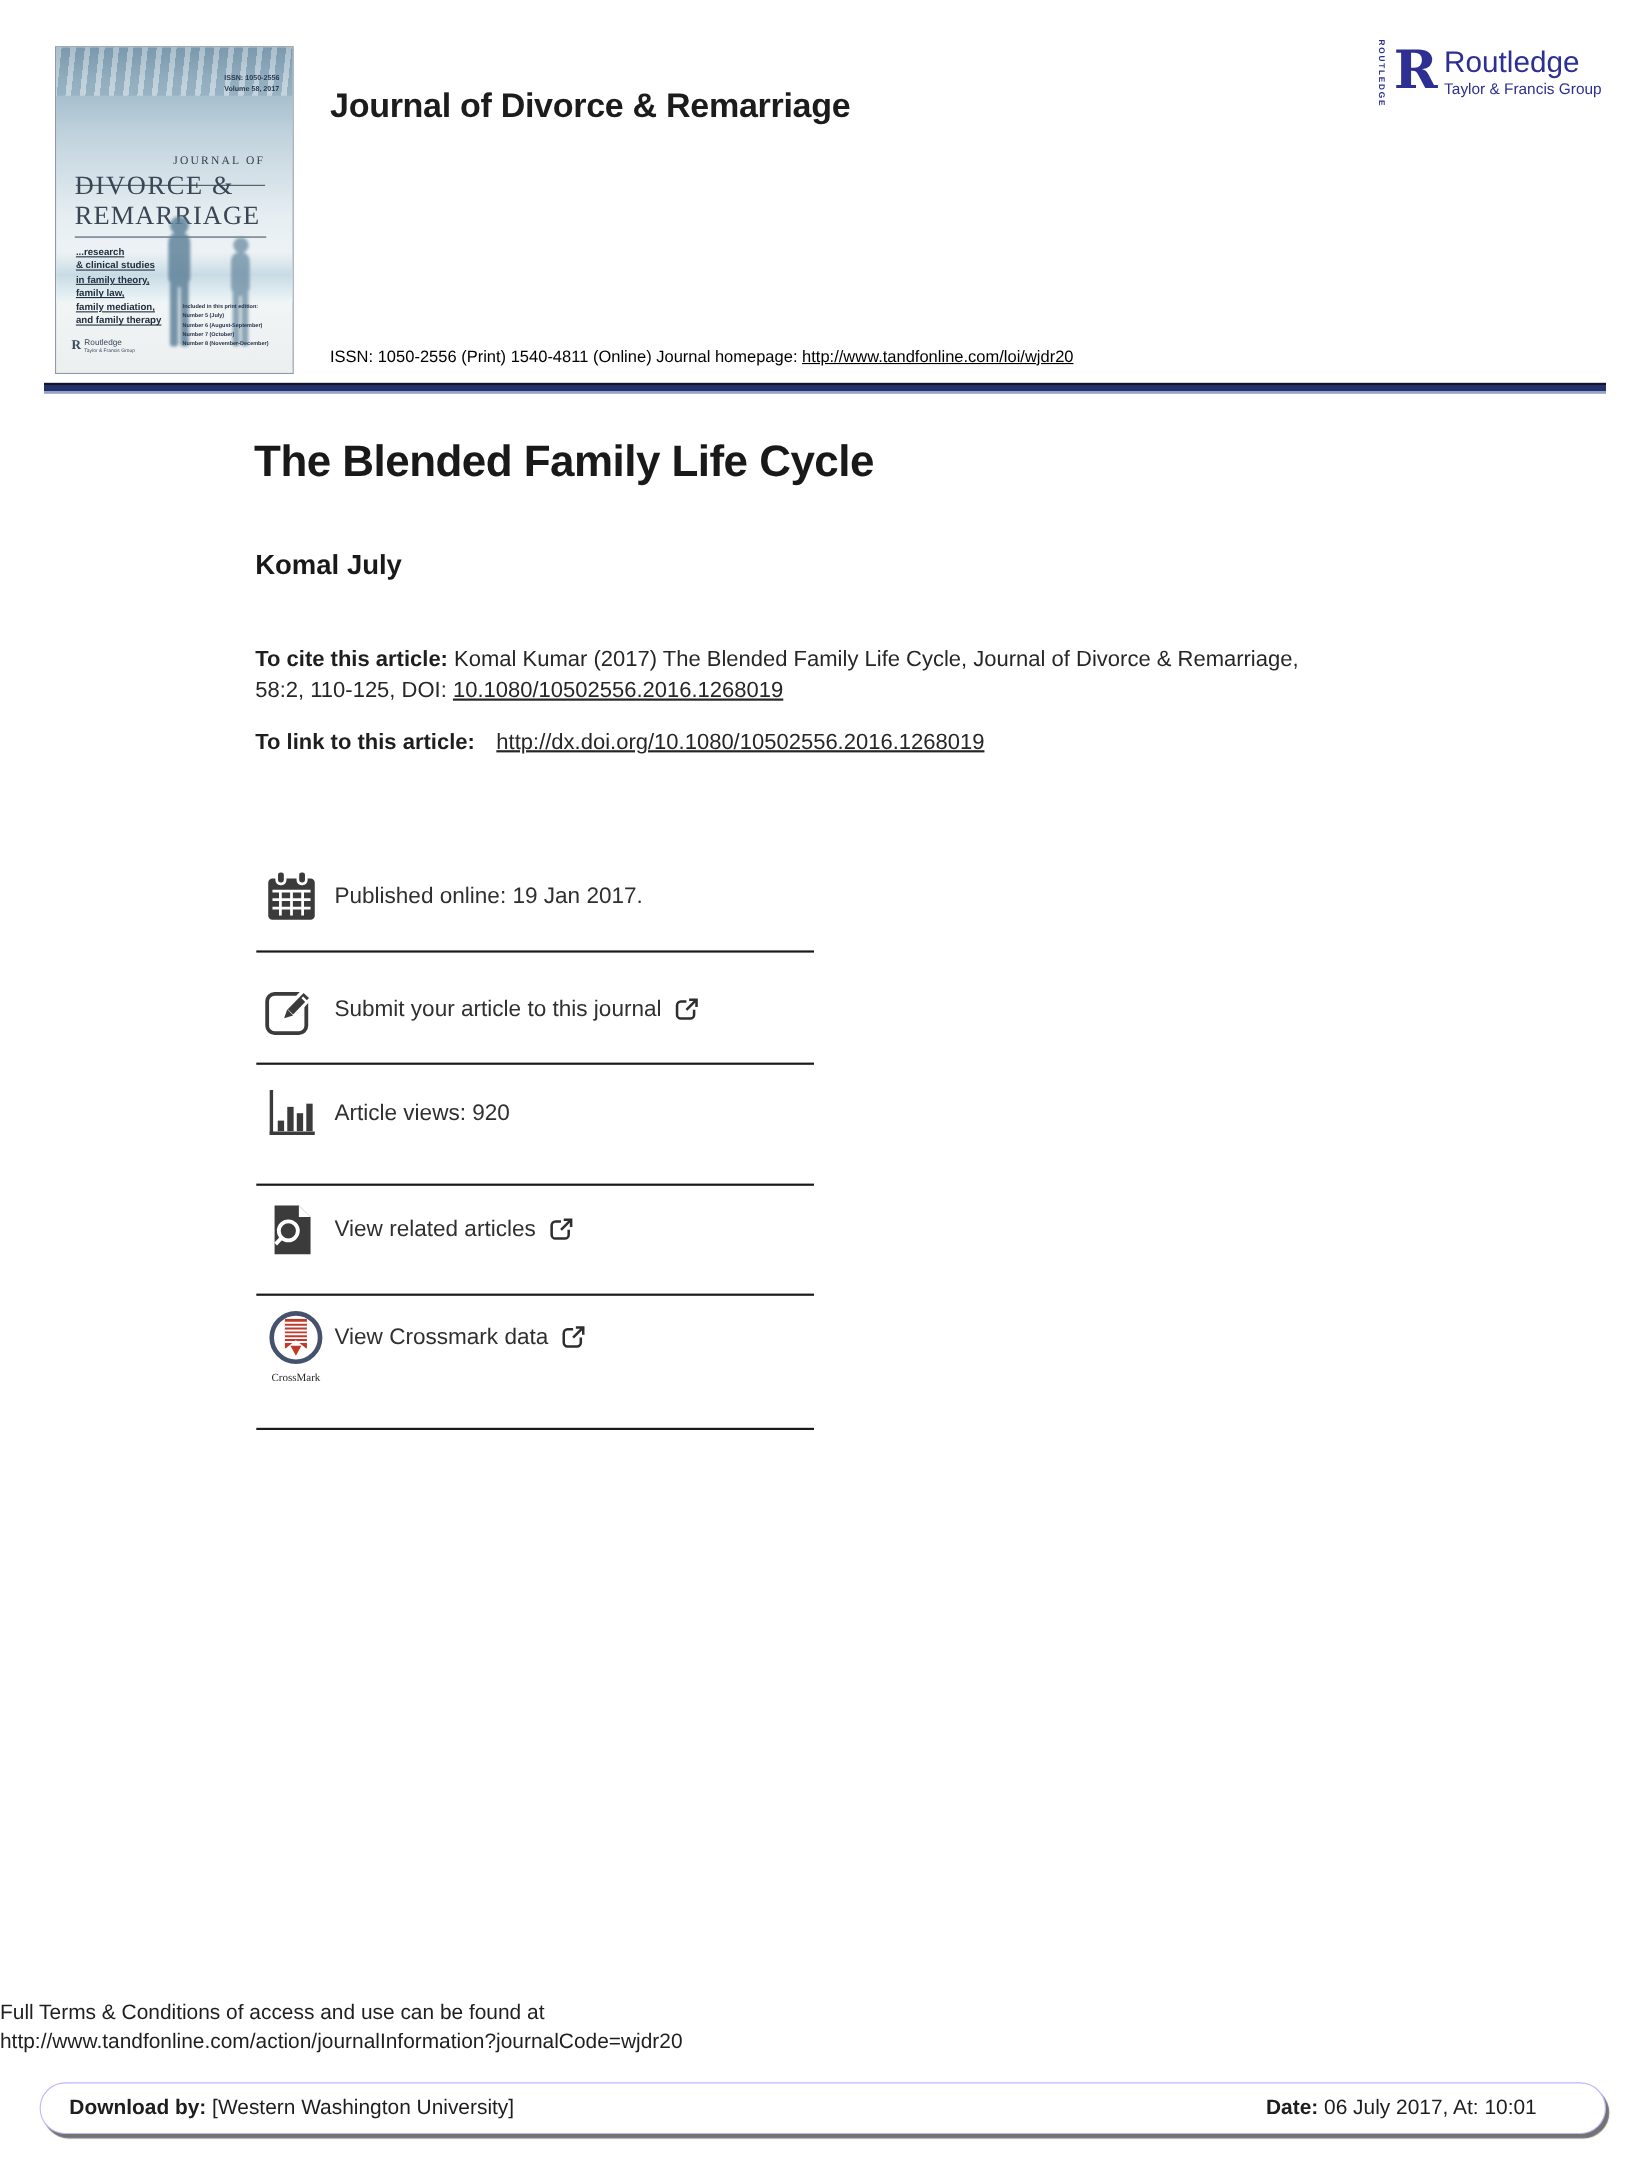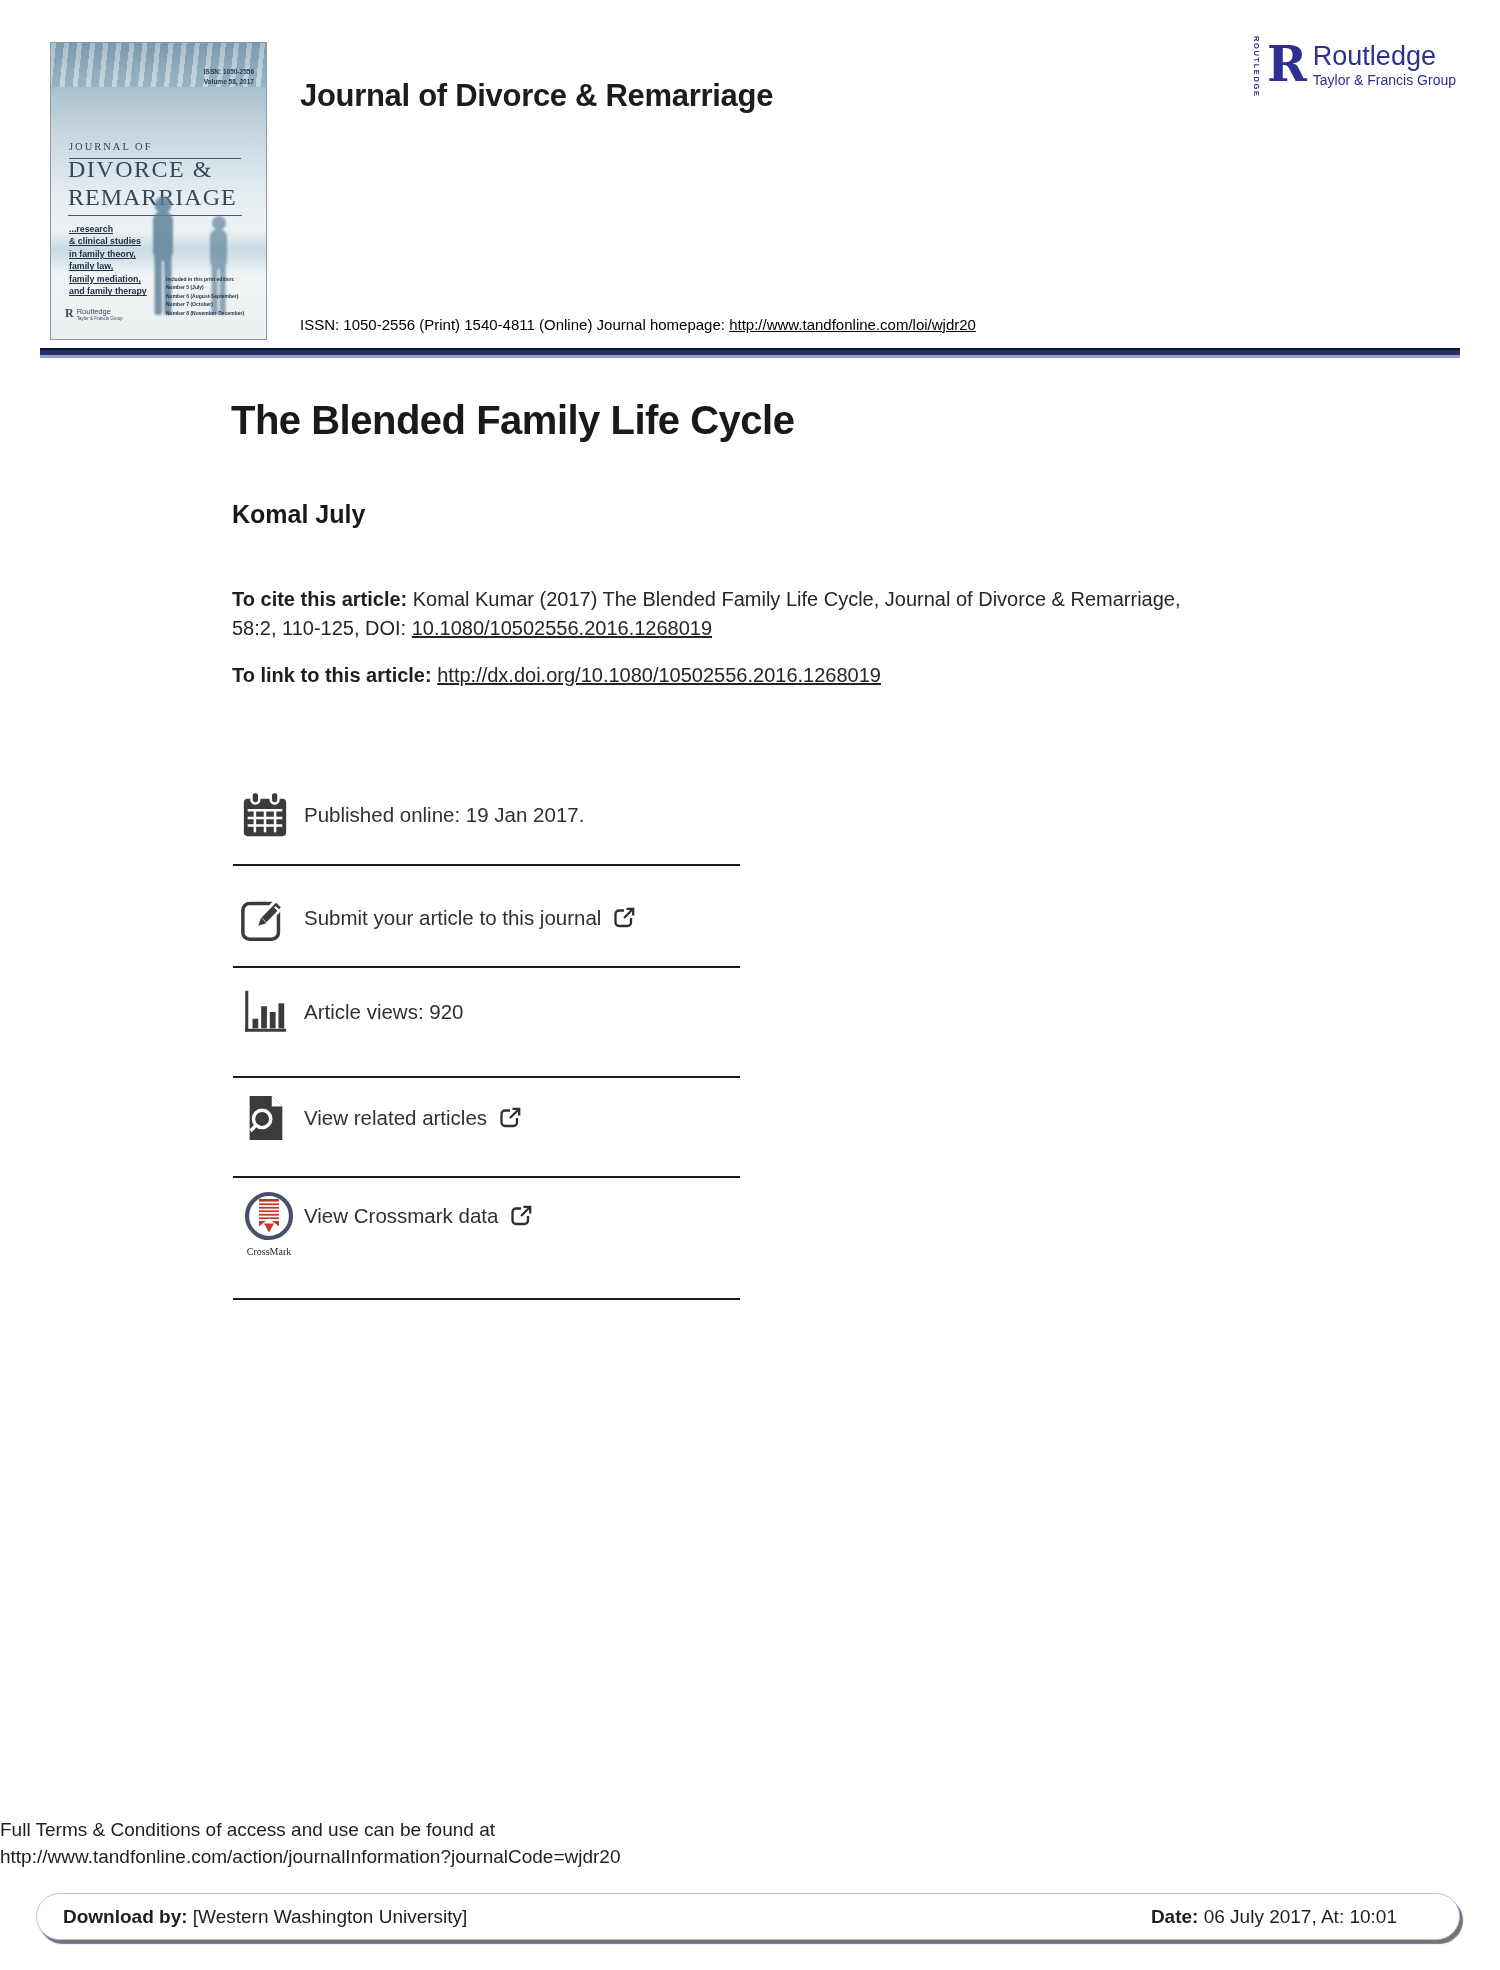--- a/index.html
+++ b/index.html
@@ -12,21 +12,21 @@
   
   .cover { left:50px; top:42px; width:215px; height:296px; border:1px solid #8e9aa4;
            background:linear-gradient(180deg,#7f9db1 0%,#9db8c8 10%,#c3d4de 28%,#e6eef2 52%,#f3f6f7 74%,#ebefef 100%);
            overflow:hidden; }
   .cv-waves { position:absolute; left:0; top:0; width:100%; height:44px; opacity:.45;
               background:repeating-linear-gradient(96deg, rgba(255,255,255,.75) 0 5px, rgba(110,140,160,.55) 5px 13px); }
   .cv-horizon { position:absolute; left:0; top:186px; width:100%; height:46px;
                 background:linear-gradient(180deg, rgba(170,195,210,0) 0%, rgba(198,218,228,.95) 45%, rgba(238,245,247,.95) 100%); }
   .cv-issn { position:absolute; right:12px; top:24px; font-size:6.5px; line-height:1.6; color:#2b3950; font-weight:bold; white-space:pre-line; }
   .cv-kicker { position:absolute; left:18px; top:98px; width:172px; font-family:"Liberation Serif", serif;
-               font-size:10.5px; letter-spacing:2px; color:#36424f; border-bottom:1px solid #4a5663; padding-bottom:6px; }
+               font-size:10.5px; letter-spacing:2px; color:#36424f; border-bottom:1px solid #4a5663; padding-bottom:16px;text-align:right; }
   .cv-t1 { position:absolute; left:17px; top:113px; font-family:"Liberation Serif", serif; font-size:24px;
            letter-spacing:1.5px; color:#3a4654; }
   .cv-t2 { position:absolute; left:17px; top:141px; width:174px; font-family:"Liberation Serif", serif; font-size:24px;
            letter-spacing:1px; color:#3a4654; border-bottom:1.5px solid #4a5663; padding-bottom:4px; }
   .cv-tagline { position:absolute; left:18px; top:180px; font-size:8.8px; line-height:1.42; font-weight:bold;
                 color:#22303f; white-space:pre-line;text-decoration:underline; }
   .cv-figures { position:absolute; left:88px; top:152px; }
   .cv-minilogo { position:absolute; left:14px; bottom:18px; display:flex; align-items:center; gap:3px; color:#3c4a5c; }
   .cv-minilogo .mr { font-family:"Liberation Serif", serif; font-size:12px; font-weight:bold; }
   .cv-minilogo .mn { font-size:7.5px; line-height:1.2; }
@@ -45,21 +45,21 @@
   .issn-line { left:300px; top:316px; font-size:15px; font-weight:400; color:#000; }
   .u { text-decoration:underline; color:inherit; }
   .navy-rule { left:40px; top:348px; width:1420px; height:10px;
     background:linear-gradient(to bottom,#10142e 0%,#10142e 16%,#243068 16%,#243068 70%,#96a0cd 70%,#96a0cd 100%); }
 
   
   .article-title { left:231px; top:398px; font-size:40px; font-weight:bold; color:#191919; letter-spacing:-0.5px; }
   .article-author { left:232px; top:500px; font-size:25px; font-weight:bold; color:#191919; }
   .cite-block { left:232px; top:585px; width:990px; font-size:20px; line-height:29px; color:#262626; }
   .link-block { left:232px; top:664px; font-size:20px; color:#262626; }
-  .link-block .u { }
+  .link-block .u { margin-left:14px; }
   b.lbl { font-weight:bold; color:#1e1e1e; }
 
   
   .action-row { position:absolute; left:240px; display:flex; align-items:center; height:64px; gap:0; }
   .icon-cell { width:64px; display:flex; justify-content:flex-start; align-items:center; flex:none; }
   .action-text { font-size:20.5px; color:#303030; display:flex; align-items:center; gap:11px; }
   .sep { position:absolute; left:233px; width:507px; height:2px; background:#1a1a1a; }
   .cm-block { width:70px; flex:none; text-align:center; margin-left:-6px; }
   .cm-caption { font-family:"Liberation Serif", serif; font-size:10px; color:#2a2a2a; margin-top:0px; }
   .row-crossmark { align-items:flex-start; }

